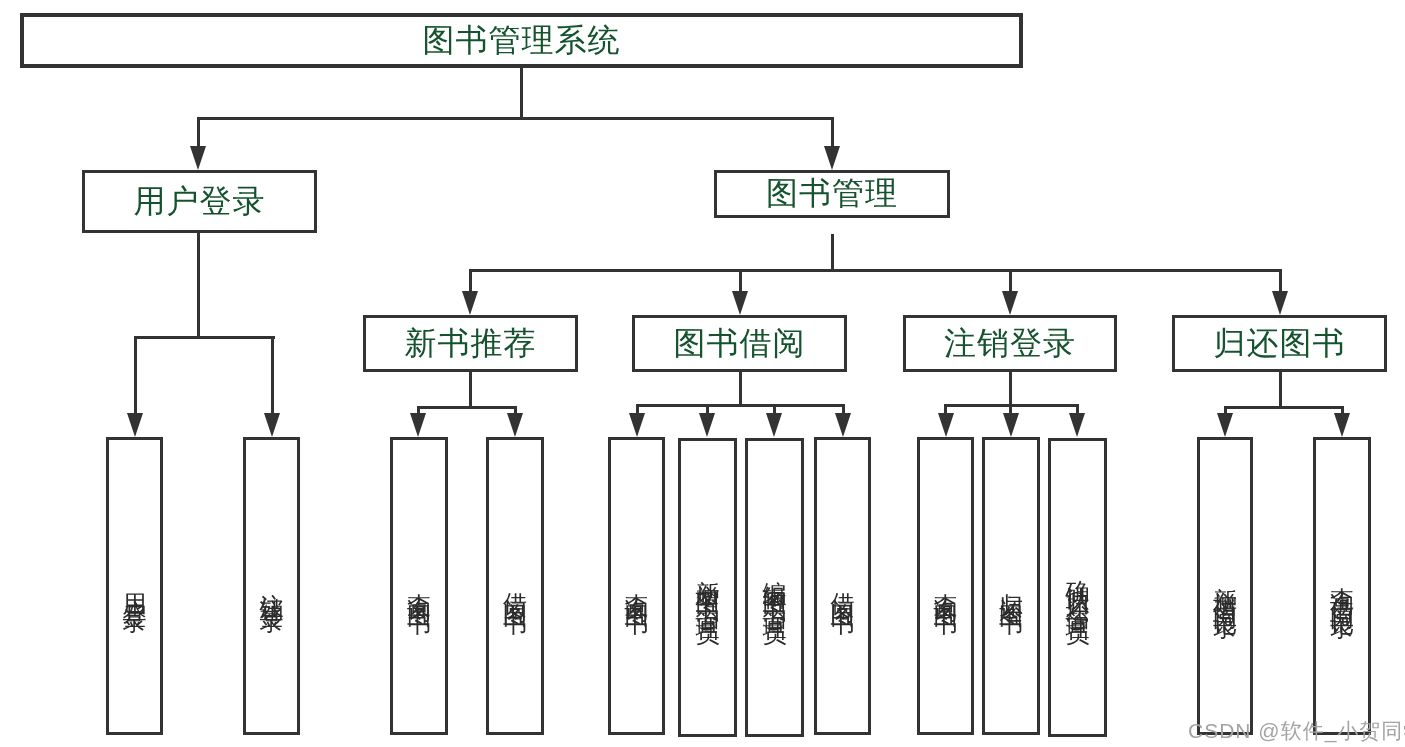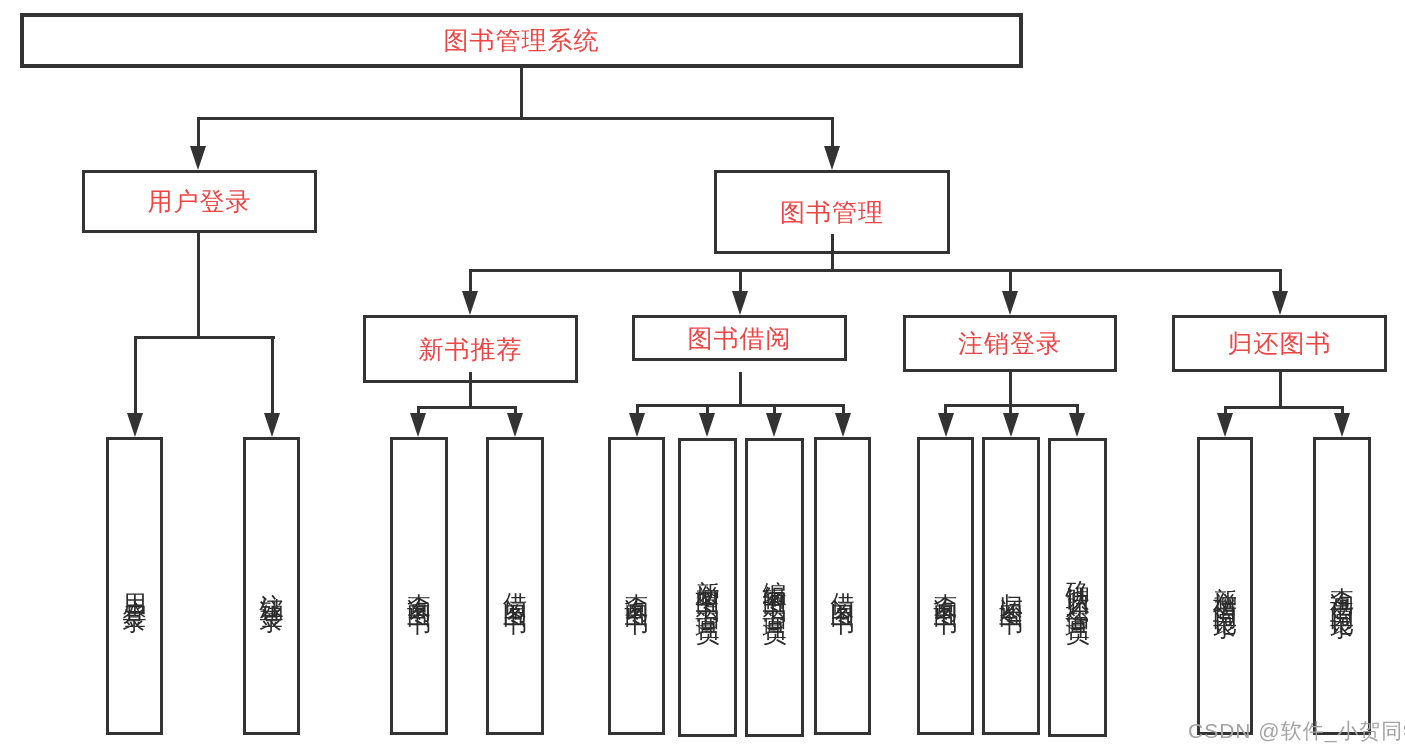--- a/index.html
+++ b/index.html
@@ -4,21 +4,21 @@
 <style>
   html,body { margin:0; padding:0; background:#ffffff; }
   body { width:1405px; height:747px; font-family:"Liberation Sans", sans-serif; color:#2b2b2b; }
   .stage { position:relative; width:1405px; height:747px; background:#ffffff; overflow:hidden; }
 
   
   .box { position:absolute; box-sizing:border-box; background:#ffffff;
          border:3px solid #333333; display:flex; align-items:center; justify-content:center;
          text-align:center; }
   .root { border-width:4px; }
-  .hlabel { font-size:25px; letter-spacing:1px; white-space:nowrap; color:#ef4444; }
+  .hlabel { font-size:32px; letter-spacing:1px; white-space:nowrap; color:#14532d; }
   .leaf .v { writing-mode:vertical-rl; text-orientation:mixed; font-size:24px;
              letter-spacing:6px; line-height:1; color:#2b2b2b; }
 
   
   .ln { position:absolute; background:#333333; }
   .ah { position:absolute; width:0; height:0;
         border-left:8px solid transparent; border-right:8px solid transparent;
         border-top:24px solid #333333; }
 
   
@@ -37,21 +37,21 @@
   <div class="ln" style="left:519.5px; top:68px; width:3px; height:50px;"></div>
   <div class="ln" style="left:196.5px; top:116.5px; width:637px; height:3px;"></div>
   <div class="ln" style="left:196.5px; top:118px; width:3px; height:30px;"></div>
   <div class="ah" style="left:190px; top:146px;"></div>
   <div class="ln" style="left:830.5px; top:118px; width:3px; height:30px;"></div>
   <div class="ah" style="left:824px; top:146px;"></div>
 
   <div class="box" style="left:82px; top:170px; width:235px; height:63px;">
     <span class="hlabel">用户登录</span>
   </div>
-  <div class="box" style="left:714px; top:170px; width:236px; height:84px;">
+  <div class="box" style="left:714px; top:170px; width:236px; height:48px;">
     <span class="hlabel">图书管理</span>
   </div>
 
   <div class="ln" style="left:196.5px; top:233px; width:3px; height:104px;"></div>
   <div class="ln" style="left:133.5px; top:335.5px; width:141px; height:3px;"></div>
   <div class="ln" style="left:133.5px; top:337px; width:3px; height:77px;"></div>
   <div class="ah" style="left:127px; top:413px;"></div>
   <div class="ln" style="left:270.5px; top:337px; width:3px; height:77px;"></div>
   <div class="ah" style="left:264px; top:413px;"></div>
 
@@ -59,24 +59,24 @@
   <div class="ln" style="left:468.5px; top:268.5px; width:813px; height:3px;"></div>
   <div class="ln" style="left:468.5px; top:270px; width:3px; height:23px;"></div>
   <div class="ah" style="left:462px; top:291px;"></div>
   <div class="ln" style="left:738.5px; top:270px; width:3px; height:23px;"></div>
   <div class="ah" style="left:732px; top:291px;"></div>
   <div class="ln" style="left:1008.5px; top:270px; width:3px; height:23px;"></div>
   <div class="ah" style="left:1002px; top:291px;"></div>
   <div class="ln" style="left:1278.5px; top:270px; width:3px; height:23px;"></div>
   <div class="ah" style="left:1272px; top:291px;"></div>
 
-  <div class="box" style="left:363px; top:315px; width:215px; height:68px;">
+  <div class="box" style="left:363px; top:315px; width:215px; height:57px;">
     <span class="hlabel">新书推荐</span>
   </div>
-  <div class="box" style="left:632px; top:315px; width:215px; height:46px;">
+  <div class="box" style="left:632px; top:315px; width:215px; height:57px;">
     <span class="hlabel">图书借阅</span>
   </div>
   <div class="box" style="left:903px; top:315px; width:214px; height:57px;">
     <span class="hlabel">注销登录</span>
   </div>
   <div class="box" style="left:1172px; top:315px; width:215px; height:57px;">
     <span class="hlabel">归还图书</span>
   </div>
 
   <div class="ln" style="left:468.5px; top:372px; width:3px; height:35px;"></div>

